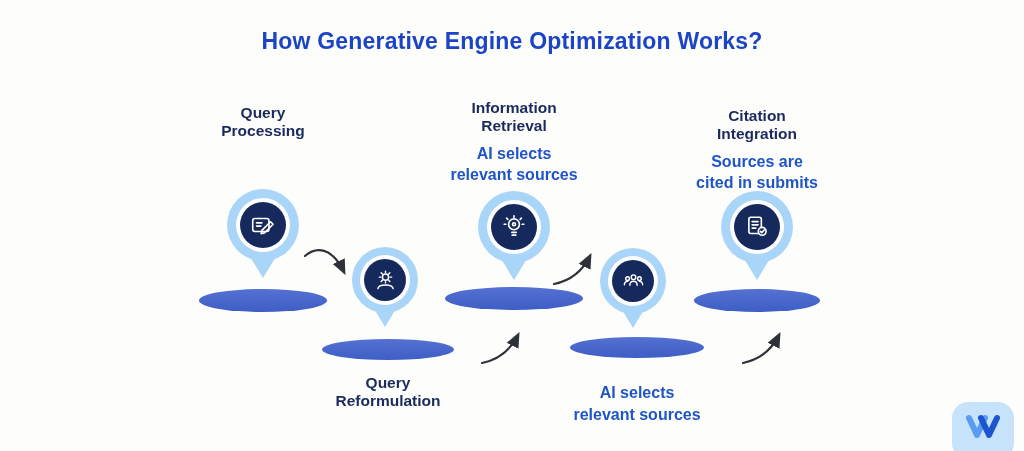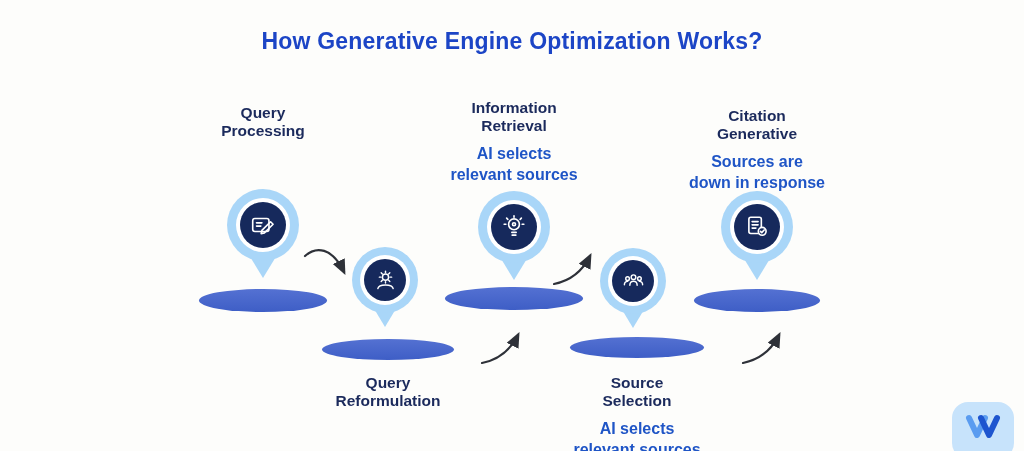--- a/index.html
+++ b/index.html
@@ -68,31 +68,29 @@
 Processing</div>
   </div>
   <div class="step-text" style="left:414px; top:99px">
     <div class="step-title">Information
 Retrieval</div>
     <div class="step-desc">AI selects
 relevant sources</div>
   </div>
   <div class="step-text" style="left:657px; top:107px">
     <div class="step-title">Citation
-Generative</div>
+Integration</div>
     <div class="step-desc">Sources are
-down in response</div>
+cited in submits</div>
   </div>
   <div class="step-text" style="left:288px; top:374px">
     <div class="step-title">Query
 Reformulation</div>
   </div>
   <div class="step-text" style="left:537px; top:374px">
-    <div class="step-title">Source
-Selection</div>
     <div class="step-desc">AI selects
 relevant sources</div>
   </div>
 
   <div class="pin pin-lg" style="left:227px; top:189px; width:72px">
     <div class="pin-head">
       <div class="pin-core">
         <svg class="icon-svg" width="26" height="26" viewBox="0 0 24 24" fill="none" stroke="#ffffff" stroke-width="1.5" stroke-linecap="round" stroke-linejoin="round">
           <rect x="2.5" y="6" width="15" height="12" rx="2"></rect>
           <path d="M6 10 h5 M6 13 h4"></path>

